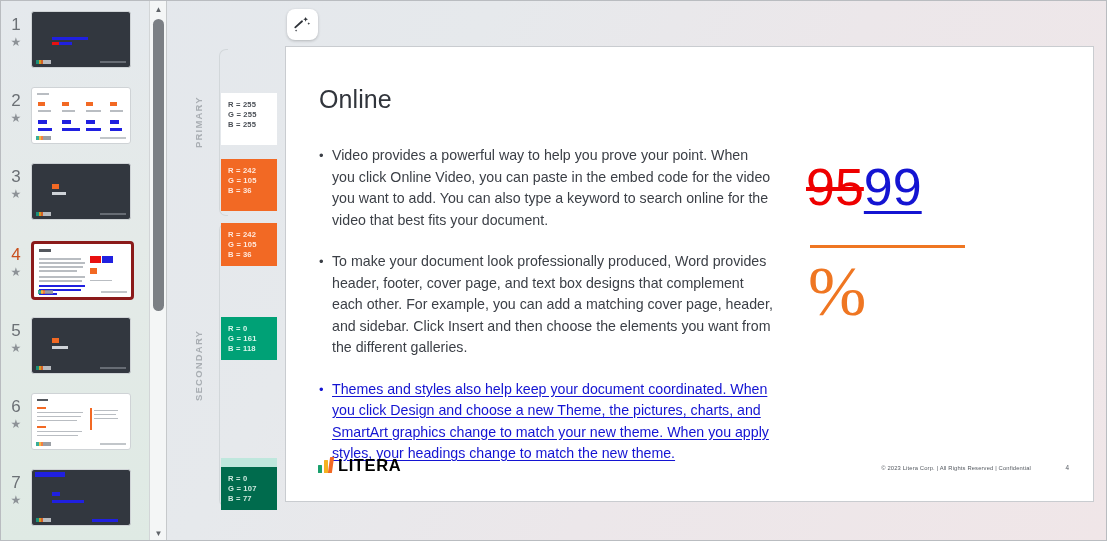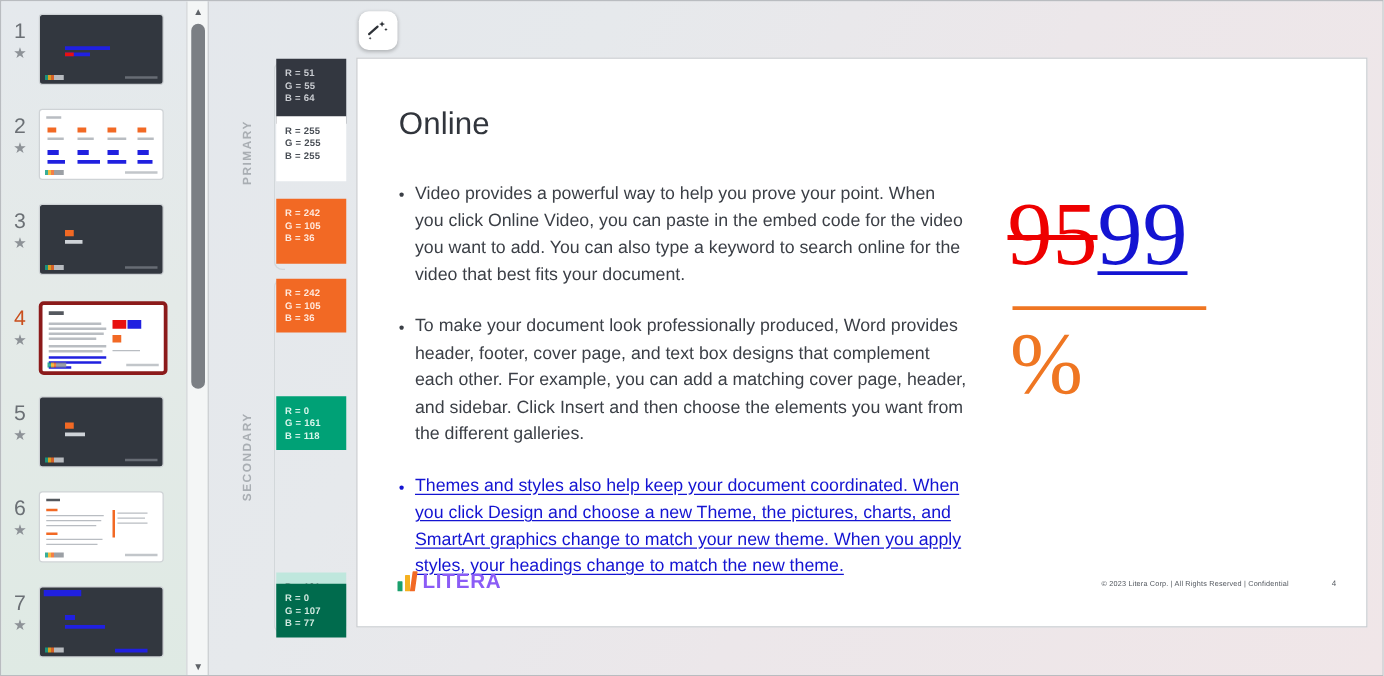--- a/index.html
+++ b/index.html
@@ -144,22 +144,22 @@
   .bullet.inserted .txt {
     color: #1414d2; text-decoration: underline; text-underline-offset: 2px;
   }
 
   
   #stat {
     position: absolute; left: 520px; top: 100px; width: 265px;
   }
   #stat-nums {
     display: flex; align-items: flex-start;
-    font-family: Liberation Serif, serif;
-    font-size: 72px; line-height: 80px; font-weight: normal;
+    font-family: Liberation Sans, sans-serif;
+    font-size: 52px; line-height: 80px; font-weight: normal;
   }
   #stat-old { color: #ee0000; text-decoration: line-through; text-decoration-thickness: 4px; }
   #stat-new { color: #1414d2; text-decoration: underline; text-decoration-thickness: 3px; text-underline-offset: 6px; }
   #stat-rule {
     margin-top: 18px; margin-left: 4px;
     width: 155px; height: 2.5px; background: #ef7622;
   }
   #stat-pct {
     margin-top: 6px; margin-left: 2px;
     font-family: "Liberation Serif", serif;
@@ -177,21 +177,21 @@
   #litera-logo {
     position: absolute; left: 32px; top: 8px;
     display: flex; align-items: flex-end; gap: 5px;
   }
   .bars { display: flex; align-items: flex-end; gap: 1.5px; height: 15px; }
   .bars i { display: block; width: 4px; border-radius: .5px; }
   .bars i:nth-child(1) { height: 8px;  background: #1aa06d; }
   .bars i:nth-child(2) { height: 13px; background: #f5b120; }
   .bars i:nth-child(3) { height: 16px; background: #f26924; transform: skewX(-8deg); }
   #litera-word {
-    font-size: 16.5px; font-weight: bold; color: #8b5cf6; letter-spacing: .6px;
+    font-size: 16.5px; font-weight: bold; color: #000000; letter-spacing: .6px;
     line-height: 16px;
   }
   #copyright {
     position: absolute; right: 64px; top: 16px;
     font-size: 5.8px; color: #53585f; letter-spacing: .15px;
   }
   #page-no {
     position: absolute; right: 26px; top: 15px;
     font-size: 6.4px; color: #53585f;
   }
@@ -353,25 +353,20 @@
 
   <div id="palette">
 
     <div class="grp-label" style="left:16px; top:147px;">PRIMARY</div>
     <div class="grp-label" style="left:16px; top:400px;">SECONDARY</div>
 
     <div class="brace" style="top:48px; height:167px;"></div>
     <div class="brace" style="top:222px; height:284px;"></div>
   </div>
 
-  <div class="swatch" style="top:46px;  height:52px; background:#333740; color:#c9ccd1;">
-    <div>R = 51</div>
-    <div>G = 55</div>
-    <div>B = 64</div>
-  </div>
   <div class="swatch" style="top:92px; height:52px; background:#ffffff; color:#4a4f56;">
     <div>R = 255</div>
     <div>G = 255</div>
     <div>B = 255</div>
   </div>
   <div class="swatch" style="top:158px; height:52px; background:#f26924; color:#ffe8dc;">
     <div>R = 242</div>
     <div>G = 105</div>
     <div>B = 36</div>
   </div>

